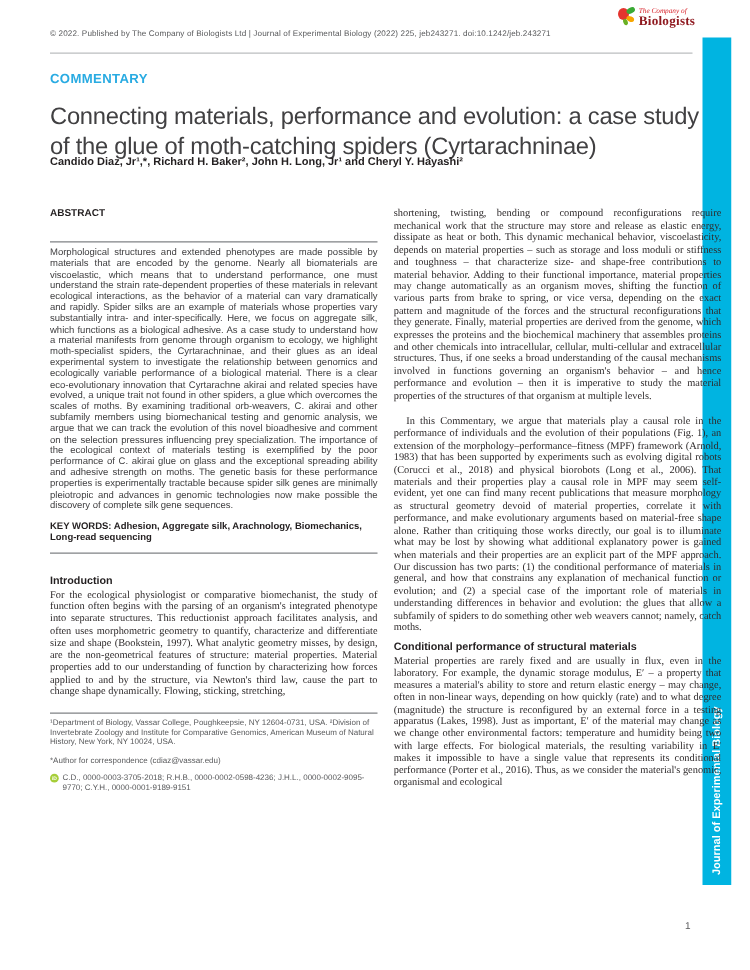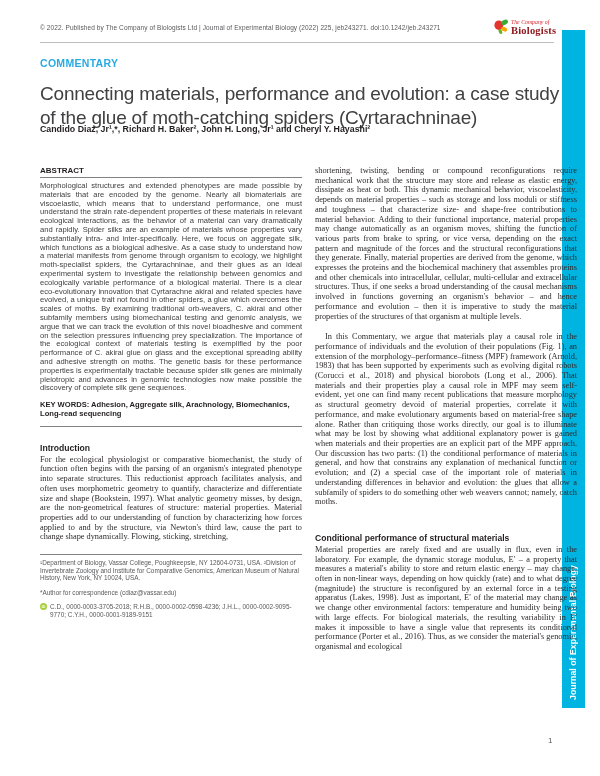--- a/index.html
+++ b/index.html
@@ -5,21 +5,21 @@
   html,body{margin:0;padding:0;}
   body{
     width:600px;height:776px;background:#ffffff;position:relative;overflow:hidden;
     font-family:"Liberation Sans",sans-serif;color:#3d3d3d;
     -webkit-font-smoothing:antialiased;
   }
 
   
   .hdr{position:absolute;left:40px;top:24px;width:450px;font-size:6.5px;color:#58595b;letter-spacing:.1px;}
   .hdr-rule{position:absolute;left:40px;top:42px;width:514px;border-top:1px solid #bcbec0;}
-  .logo{position:absolute;left:494px;top:18px;display:flex;align-items:center;gap:2px;}
+  .logo{position:absolute;left:494px;top:4px;display:flex;align-items:center;gap:2px;}
   .logo-txt{line-height:1;}
   .logo-top{font-family:"Liberation Serif",serif;font-style:italic;font-size:5.8px;color:#d71f27;}
   .logo-bottom{font-family:"Liberation Serif",serif;font-weight:bold;font-size:10.5px;color:#8f1a20;margin-top:0px;letter-spacing:.2px;}
 
   
   .strip{position:absolute;left:562px;top:30px;width:23px;height:678px;background:#00b4e1;}
   .strip-text{
     position:absolute;bottom:8px;left:0;width:23px;height:220px;
     writing-mode:vertical-rl;transform:rotate(180deg);
     color:#ffffff;font-weight:bold;font-size:8.8px;line-height:23px;
@@ -28,21 +28,21 @@
 
   
   .category{position:absolute;left:40px;top:57px;color:#29abe2;font-weight:bold;font-size:10.5px;letter-spacing:.3px;text-align:right;}
   .title{position:absolute;left:40px;top:82px;width:520px;font-size:19px;line-height:24px;color:#414042;font-weight:400;letter-spacing:-.2px;}
   .authors{position:absolute;left:40px;top:124px;width:520px;font-size:8.8px;font-weight:bold;color:#231f20;}
 
   
   .cols{position:absolute;left:40px;top:166px;width:537px;display:flex;gap:13px;}
   .col{width:262px;}
 
-  .abs-head{font-size:8px;font-weight:bold;color:#231f20;padding-bottom:2px;border-bottom:1px solid #808285;margin-bottom:4px;}
+  .abs-head{font-size:8px;font-weight:bold;color:#231f20;padding-bottom:18px;border-bottom:1px solid #808285;margin-bottom:4px;}
   .abs-body{font-size:7.6px;line-height:8.8px;text-align:justify;color:#414042;}
   .keywords{font-size:7.6px;line-height:8.8px;font-weight:bold;color:#231f20;margin-top:8px;text-align:left;}
   .kw-rule{border-top:1px solid #808285;margin-top:7px;}
 
   .sec-head{font-size:8.6px;font-weight:bold;color:#231f20;margin-top:16px;margin-bottom:2px;}
   .serif-body{font-family:"Liberation Serif",serif;font-size:8.3px;line-height:9.7px;text-align:justify;color:#2e2a2b;}
   .indent{text-indent:10px;margin-top:11px;}
 
   .fn-rule{border-top:1px solid #808285;margin-top:12px;margin-bottom:4px;}
   .footnotes{font-size:6.4px;line-height:7.6px;color:#58595b;}
@@ -102,19 +102,19 @@
       <p class="orcid-line">
         <span class="orcid-icon">iD</span>
         <span>C.D., 0000-0003-3705-2018; R.H.B., 0000-0002-0598-4236; J.H.L., 0000-0002-9095-9770; C.Y.H., 0000-0001-9189-9151</span>
       </p>
     </div>
   </div>
 
   <div class="col">
     <div class="serif-body">shortening, twisting, bending or compound reconfigurations require mechanical work that the structure may store and release as elastic energy, dissipate as heat or both. This dynamic mechanical behavior, viscoelasticity, depends on material properties – such as storage and loss moduli or stiffness and toughness – that characterize size- and shape-free contributions to material behavior. Adding to their functional importance, material properties may change automatically as an organism moves, shifting the function of various parts from brake to spring, or vice versa, depending on the exact pattern and magnitude of the forces and the structural reconfigurations that they generate. Finally, material properties are derived from the genome, which expresses the proteins and the biochemical machinery that assembles proteins and other chemicals into intracellular, cellular, multi-cellular and extracellular structures. Thus, if one seeks a broad understanding of the causal mechanisms involved in functions governing an organism's behavior – and hence performance and evolution – then it is imperative to study the material properties of the structures of that organism at multiple levels.</div>
     <div class="serif-body indent">In this Commentary, we argue that materials play a causal role in the performance of individuals and the evolution of their populations (Fig. 1), an extension of the morphology–performance–fitness (MPF) framework (Arnold, 1983) that has been supported by experiments such as evolving digital robots (Corucci et al., 2018) and physical biorobots (Long et al., 2006). That materials and their properties play a causal role in MPF may seem self-evident, yet one can find many recent publications that measure morphology as structural geometry devoid of material properties, correlate it with performance, and make evolutionary arguments based on material-free shape alone. Rather than critiquing those works directly, our goal is to illuminate what may be lost by showing what additional explanatory power is gained when materials and their properties are an explicit part of the MPF approach. Our discussion has two parts: (1) the conditional performance of materials in general, and how that constrains any explanation of mechanical function or evolution; and (2) a special case of the important role of materials in understanding differences in behavior and evolution: the glues that allow a subfamily of spiders to do something other web weavers cannot; namely, catch moths.</div>
-    <div class="sec-head" style="margin-top:26px;">Conditional performance of structural materials</div>
+    <div class="sec-head" style="margin-top:5px;">Conditional performance of structural materials</div>
     <div class="serif-body">Material properties are rarely fixed and are usually in flux, even in the laboratory. For example, the dynamic storage modulus, E′ – a property that measures a material's ability to store and return elastic energy – may change, often in non-linear ways, depending on how quickly (rate) and to what degree (magnitude) the structure is reconfigured by an external force in a testing apparatus (Lakes, 1998). Just as important, E′ of the material may change as we change other environmental factors: temperature and humidity being two with large effects. For biological materials, the resulting variability in E′ makes it impossible to have a single value that represents its conditional performance (Porter et al., 2016). Thus, as we consider the material's genomic, organismal and ecological</div>
   </div>
 
 </div>
 
 <div class="page-num">1</div>
 
 </body></html>

